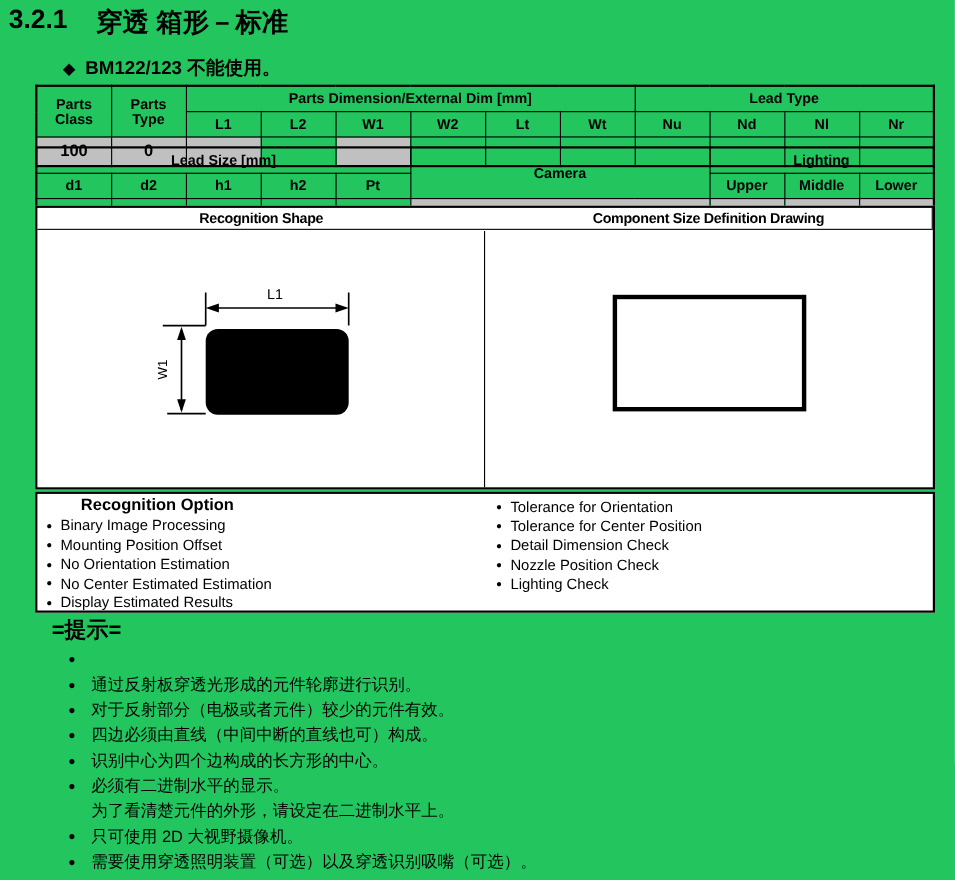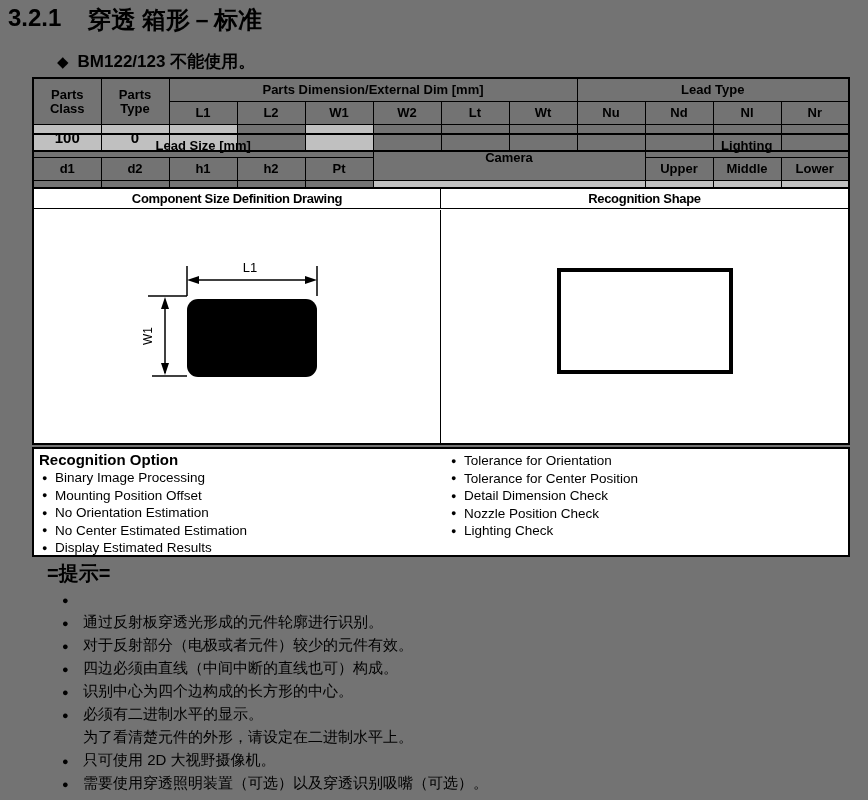--- a/index.html
+++ b/index.html
@@ -1,18 +1,18 @@
 <!DOCTYPE html>
 <html style="--shaded: #c0c0c0;"><head>
 <meta charset="utf-8">
 <style>
   * { box-sizing: border-box; }
   body { margin: 0; background: #fff; }
   .page {
-    position: relative; width: 868px; height: 800px; background: #737373;
+    position: relative; width: 868px; height: 800px; background: #22c55e;
     color: #000; font-family: "Liberation Sans", "DejaVu Sans", sans-serif;
     overflow: hidden;
   }
   
   .doc-title { position: absolute; top: 4px; left: 8px; font-size: 24px; font-weight: bold; display: flex; gap: 26px; white-space: nowrap; }
   .note-line { position: absolute; top: 50px; left: 57px; font-size: 17px; font-weight: bold; display: flex; align-items: center; gap: 9px; white-space: nowrap; }
   .note-diamond { font-size: 15px; }
 
   
   table.grid { position: absolute; left: 32px; width: 818px; border-collapse: collapse; table-layout: fixed; border: 2px solid #000; }
@@ -35,21 +35,21 @@
   .panel-body { position: absolute; top: 21px; left: 0; right: 0; bottom: 0; }
   .panel-left  { position: absolute; left: 0; top: 0; width: 407px; height: 100%; border-right: 1px solid #000; }
   .panel-right { position: absolute; left: 408px; right: 0; top: 0; height: 100%; }
   .recognition-rect { position: absolute; left: 115px; top: 58px; width: 176px; height: 106px; border: 4px solid #000; background: #fff; }
 
   
   #recognition-option { top: 447px; height: 110px; }
   .opt-col { position: absolute; top: 1px; }
   .opt-col.left  { left: 5px; }
   .opt-col.right { left: 414px; top: 3px; }
-  .opt-title { font-size: 15px; font-weight: bold; height: 19px; line-height: 19px; }
+  .opt-title { font-size: 15px; font-weight: bold; height: 19px; line-height: 19px; text-align: center; }
   .opt-item { display: flex; align-items: center; height: 17.5px; font-size: 13.5px; }
   .opt-bullet { width: 16px; font-size: 9px; text-align: left; padding-left: 3px; }
 
   
   .tips { position: absolute; left: 47px; top: 562px; font-size: 15px; }
   .tips-header { font-weight: bold; font-size: 20px; height: 26px; line-height: 22px; }
   .tip-row { display: flex; align-items: center; height: 23px; padding-left: 15px; white-space: nowrap; }
   .tip-bullet { width: 21px; font-size: 11px; flex: 0 0 21px; }
   .tip-bullet.hidden { visibility: hidden; }
 
@@ -167,22 +167,22 @@
       <td colspan="4" class="shaded camera-val">2D Large FOV</td>
       <td class="shaded">0</td>
       <td class="shaded">0</td>
       <td class="shaded">0</td>
     </tr>
   </tbody>
     </table>
 
   <div class="section-box" id="drawing-section">
     <div class="panel-headers">
+      <div class="panel-header right">Recognition Shape</div>
       <div class="panel-header left">Component Size Definition Drawing</div>
-      <div class="panel-header right">Recognition Shape</div>
     </div>
     <div class="panel-body">
       <div class="panel-left">
         <svg width="407" height="233" viewBox="0 0 407 233">
 
           <line x1="153" y1="56" x2="153" y2="86" stroke="#000" stroke-width="1.5"></line>
           <line x1="283" y1="56" x2="283" y2="86" stroke="#000" stroke-width="1.5"></line>
           <line x1="114" y1="86" x2="153" y2="86" stroke="#000" stroke-width="1.5"></line>
           <line x1="118" y1="166" x2="153" y2="166" stroke="#000" stroke-width="1.5"></line>
 

